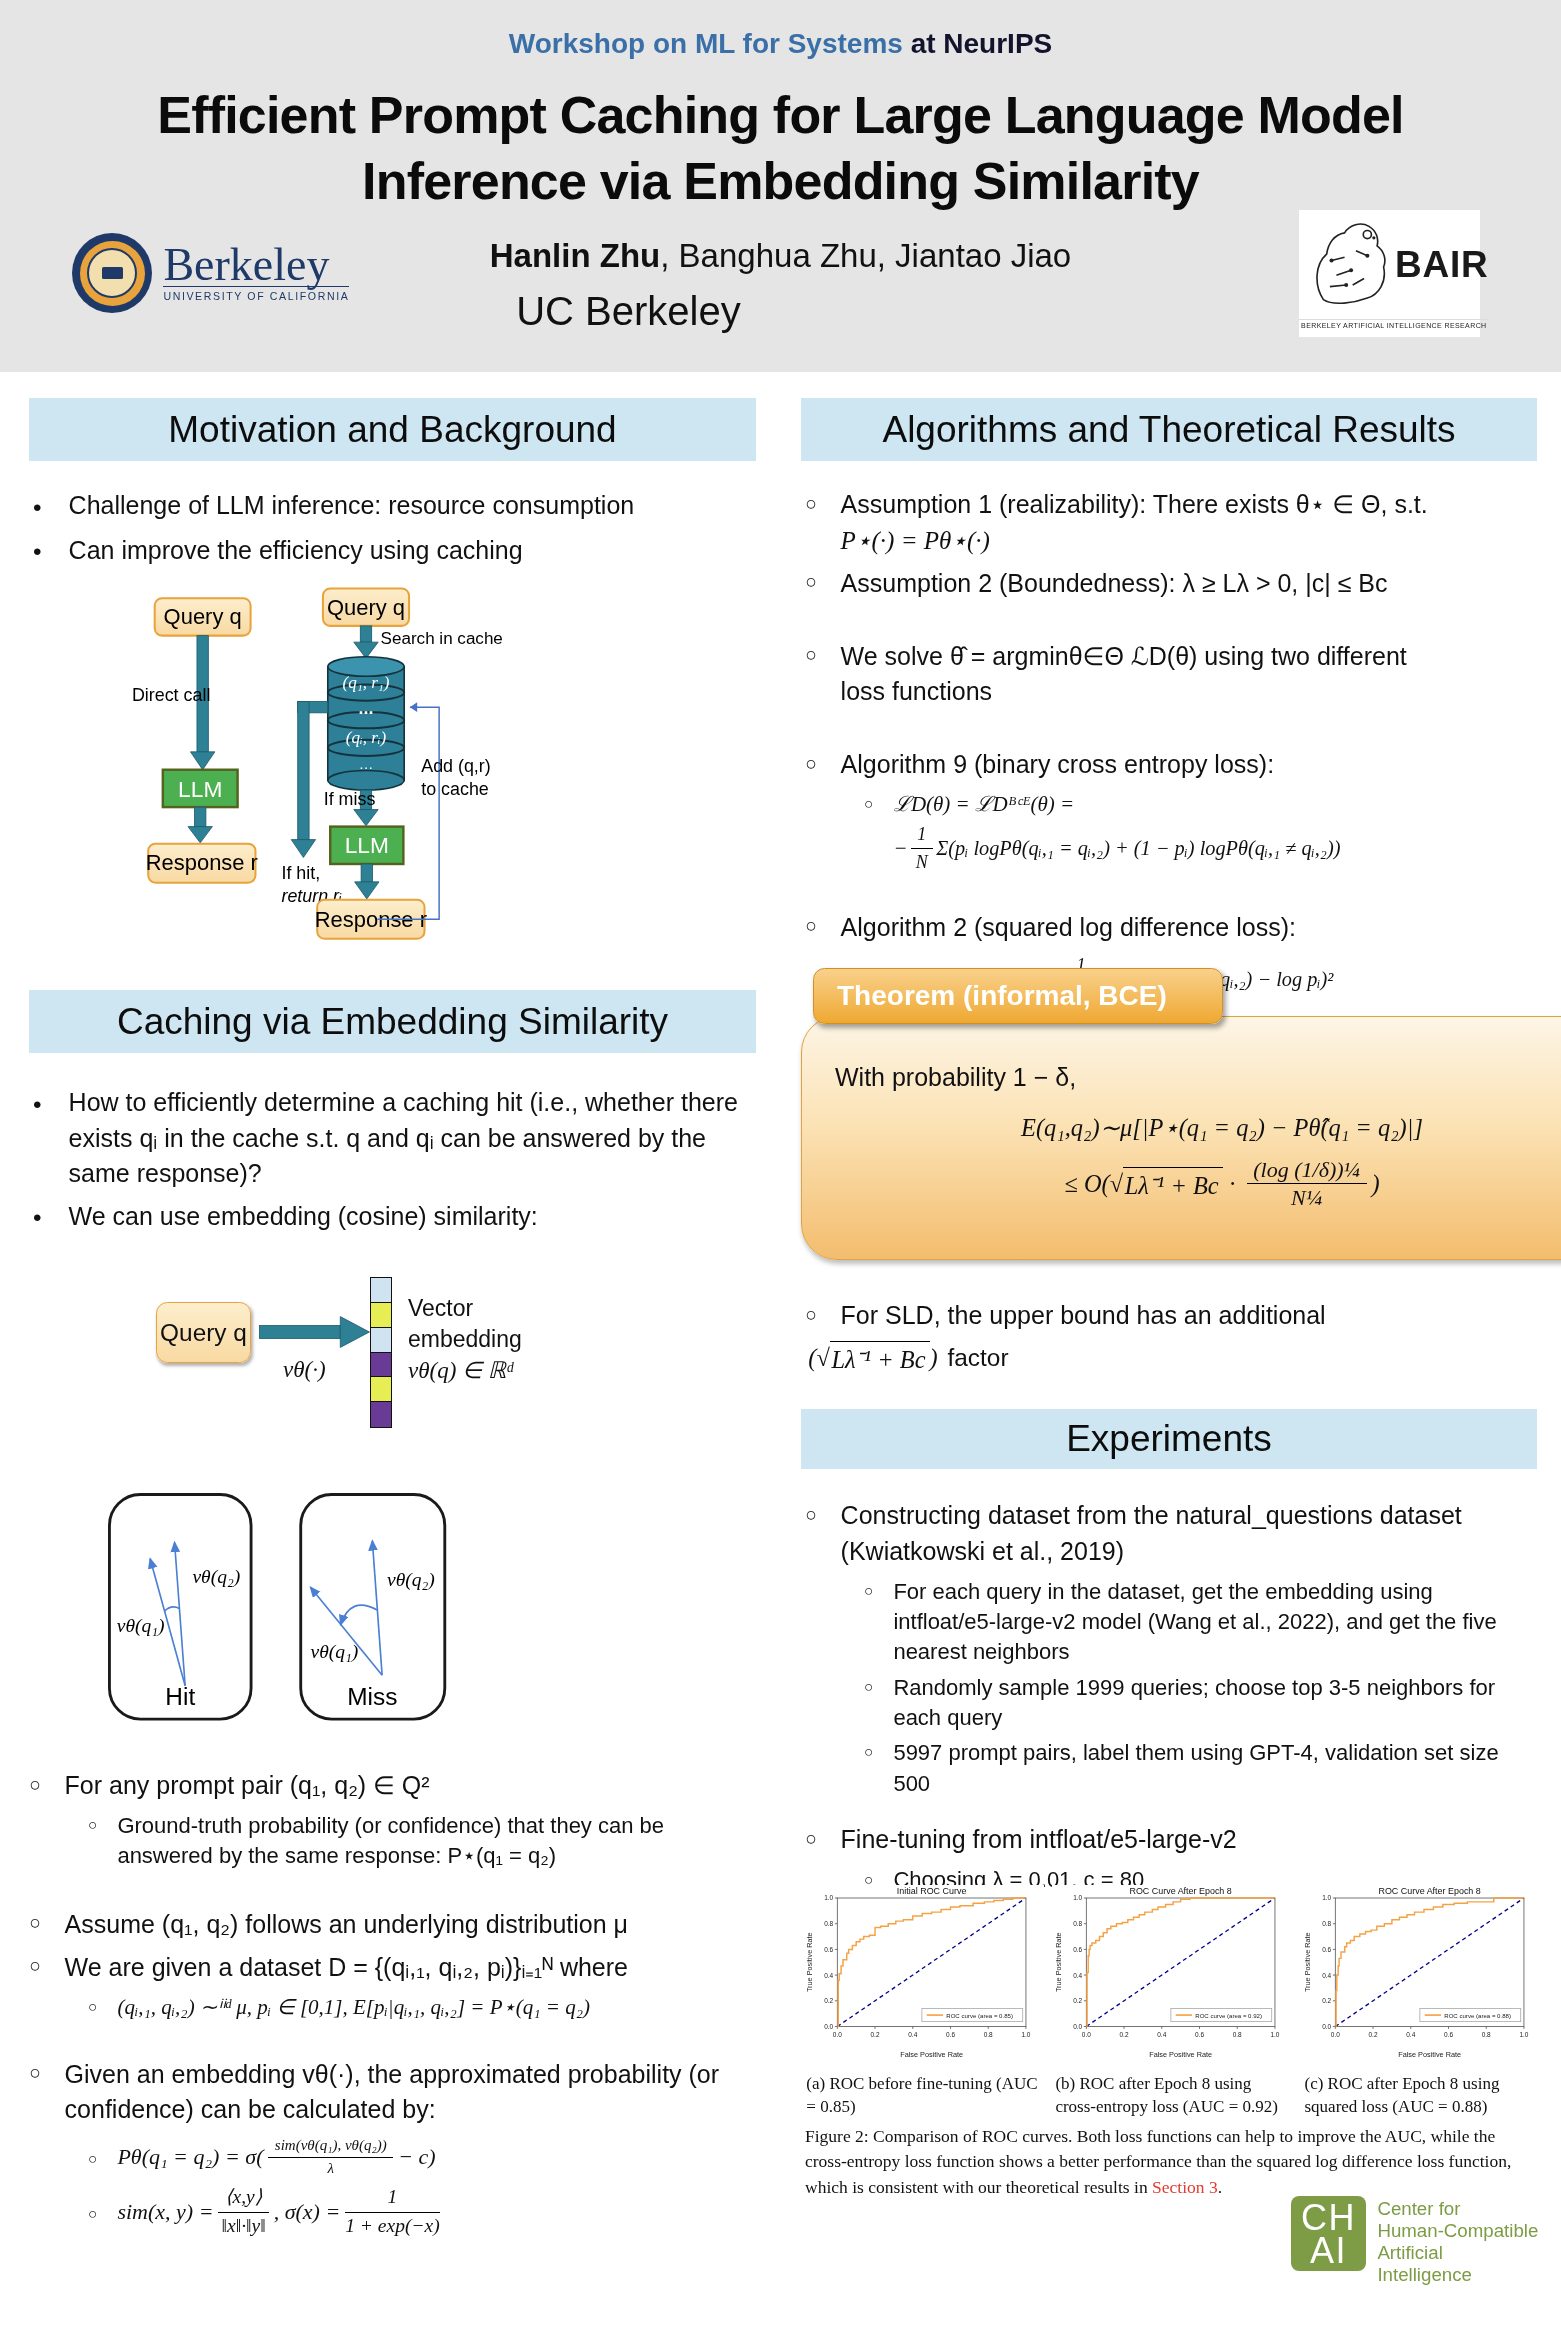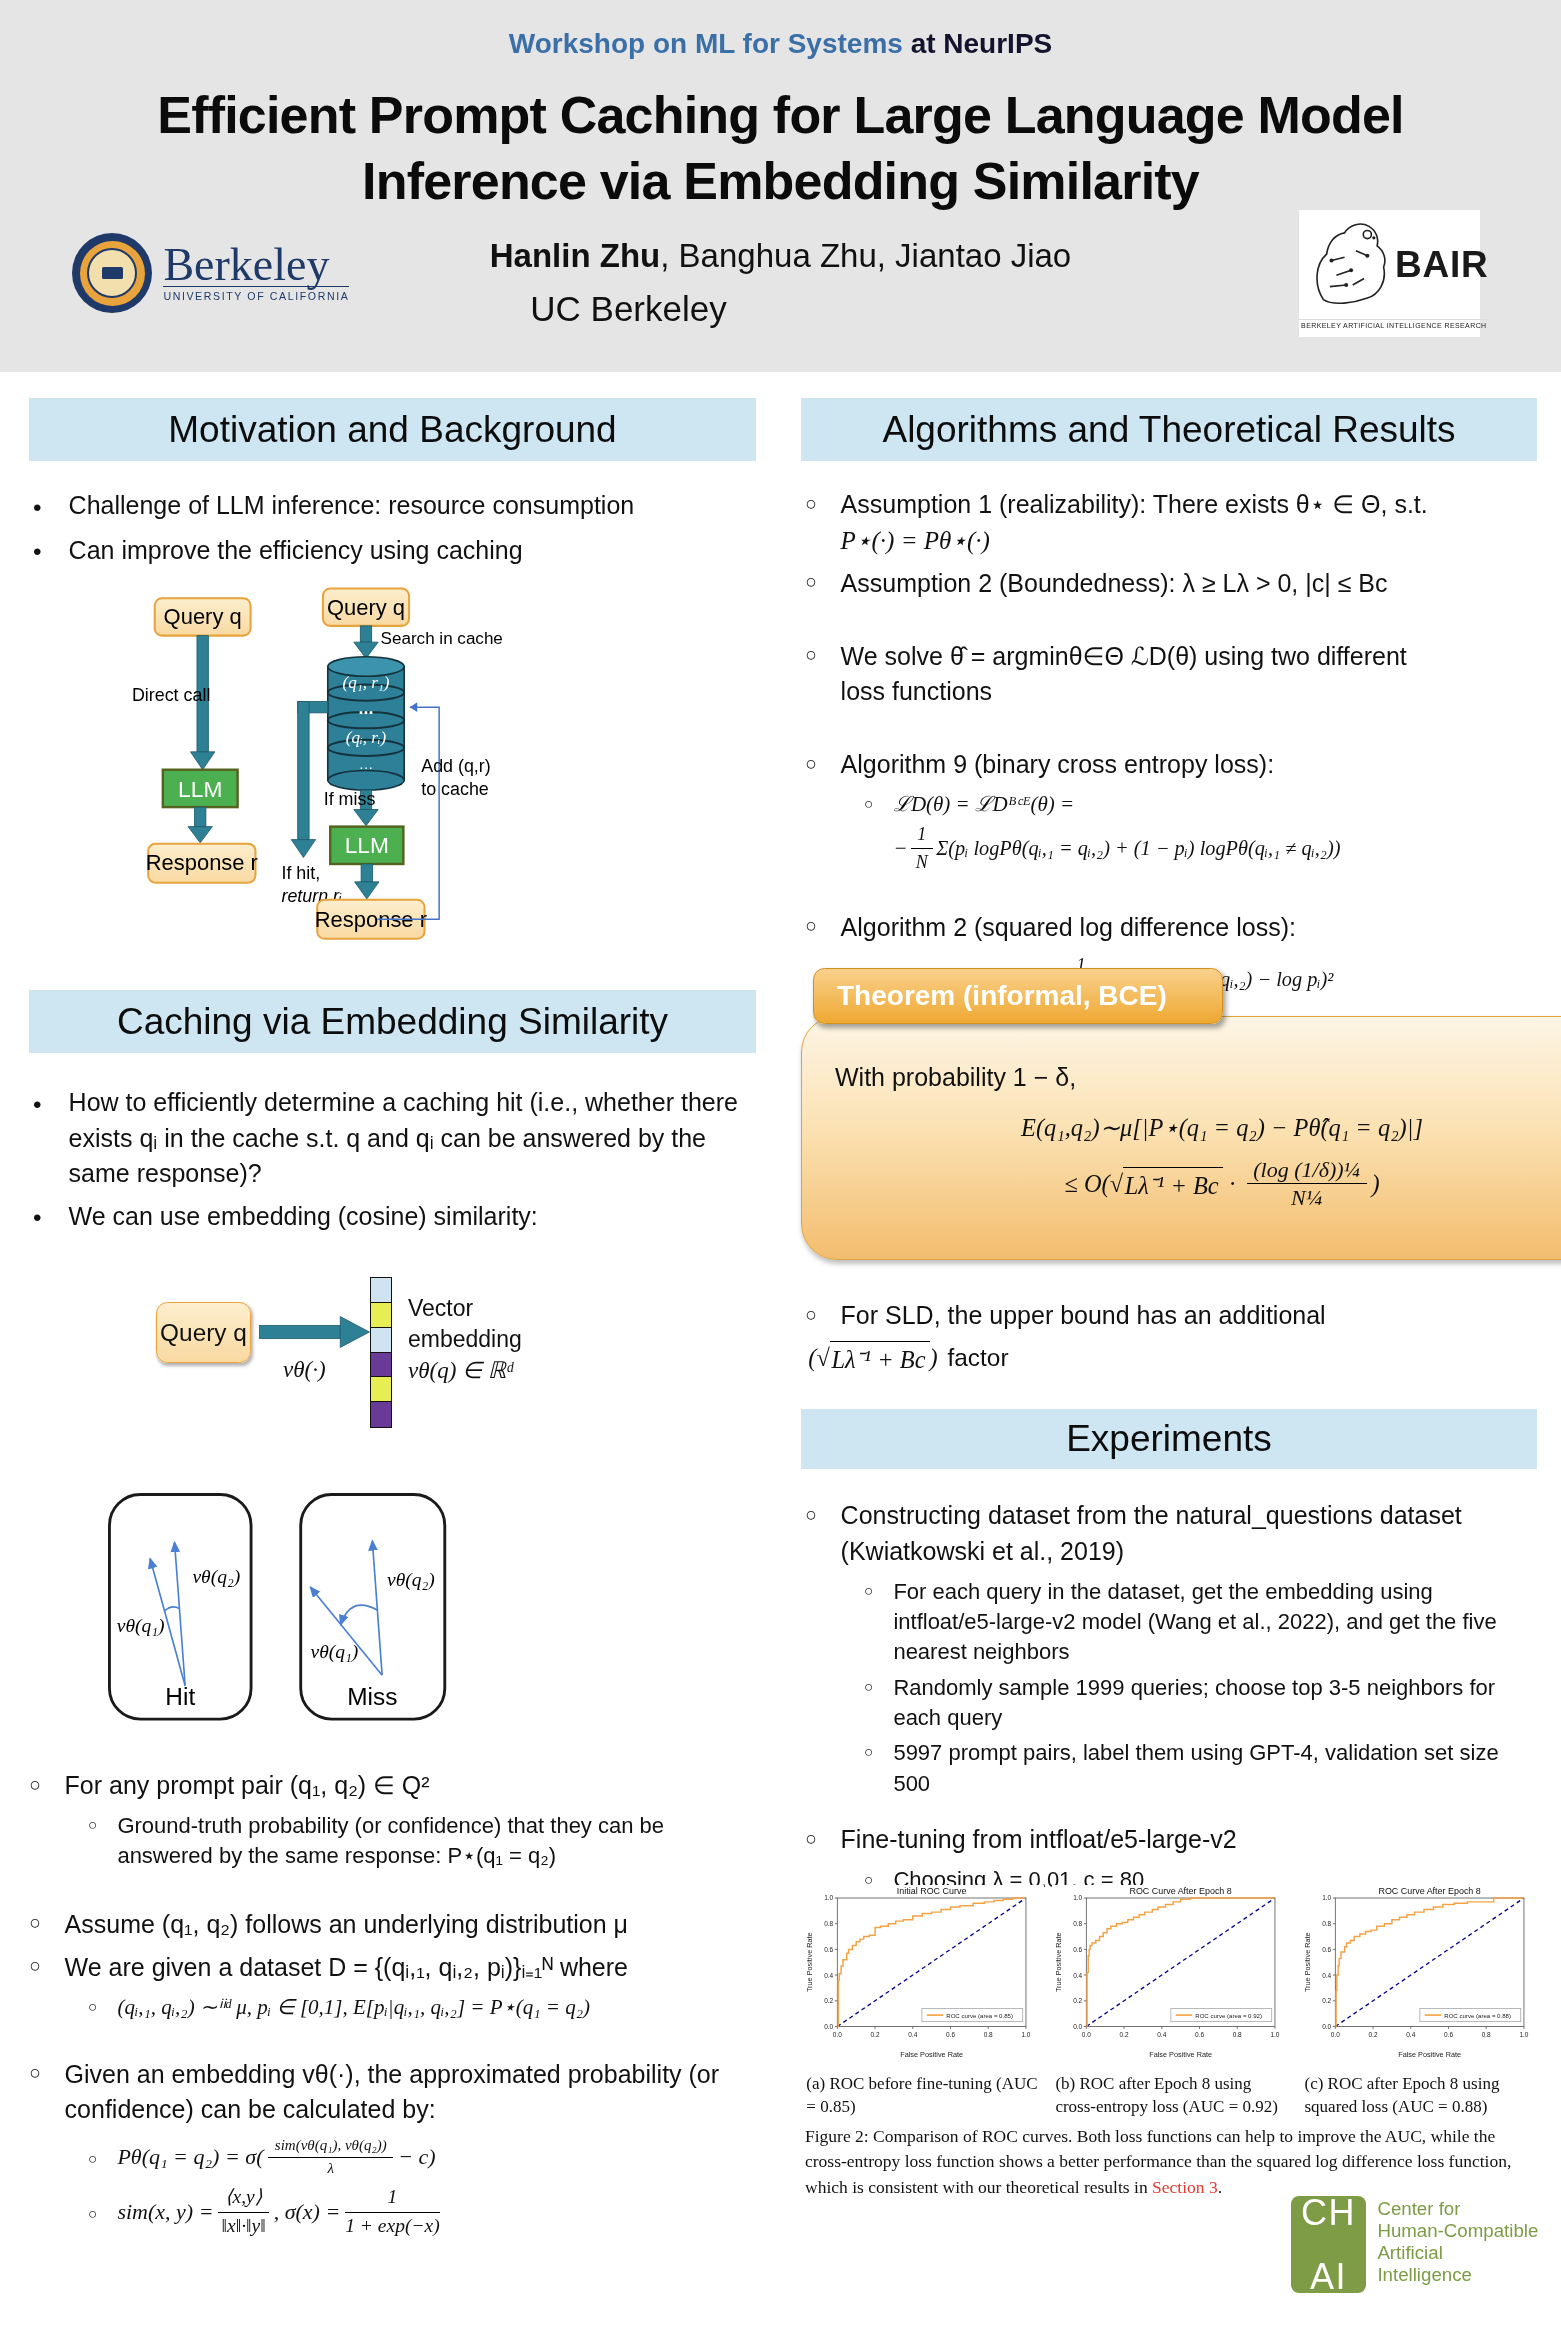--- a/index.html
+++ b/index.html
@@ -10,21 +10,21 @@
   
   #header{position:absolute;left:0;top:0;width:1561px;height:372px;background:#e5e5e5;}
   #workshop-line{position:absolute;left:0;top:28px;width:1561px;text-align:center;
     font-size:28px;font-weight:600;}
   #workshop-line .wblue{color:#3a6fa8;}
   #workshop-line .wnavy{color:#13132e;font-weight:700;}
   .title-line{position:absolute;left:0;width:1561px;text-align:center;
     font-size:52px;font-weight:700;color:#0b0b0b;letter-spacing:-0.8px;}
   #authors{position:absolute;left:0;top:237px;width:1561px;text-align:center;font-size:33px;}
   #authors b{font-weight:700;}
-  #affiliation{position:absolute;left:0;top:289px;width:1257px;text-align:center;font-size:35px;}
+  #affiliation{position:absolute;left:0;top:289px;width:1257px;text-align:center;font-size:40px;}
 
   
   #berkeley{position:absolute;left:72px;top:233px;display:flex;align-items:center;gap:11.4px;}
   #seal{width:80px;height:80px;border-radius:50%;background:#1f3a68;display:flex;align-items:center;justify-content:center;}
   #seal .inner{width:65px;height:65px;border-radius:50%;background:#e8a33d;display:flex;align-items:center;justify-content:center;}
   #seal .core{width:46px;height:46px;border-radius:50%;background:#f3dfae;border:2.4px solid #1f3a68;display:flex;align-items:center;justify-content:center;}
   #seal .book{width:21px;height:11.4px;background:#1f3a68;border-radius:1.6px;}
   #berkeley .wordmark{font-family:"Liberation Serif",serif;font-size:46px;color:#1f3a68;line-height:41px;}
   #berkeley .uc{font-size:10.6px;letter-spacing:1.6px;color:#1f3a68;border-top:1.6px solid #1f3a68;padding-top:3.3px;margin-top:1.6px;}
 
@@ -80,22 +80,22 @@
   
   #roc-row{position:absolute;left:803px;top:1885px;width:740px;display:flex;gap:8.1px;}
   .fig{width:241px;}
   .fig .cap{font-family:"Liberation Serif",serif;font-size:17px;line-height:1.35;margin-top:11.4px;padding:0 3.3px;}
   #fig2-caption{position:absolute;left:805px;top:2124px;width:736px;
     font-family:"Liberation Serif",serif;font-size:17.5px;line-height:1.45;}
   #fig2-caption .red{color:#e03c31;}
 
   
   #chai{position:absolute;left:1291px;top:2196px;display:flex;gap:11.4px;align-items:flex-start;}
-  #chai .chaibox{width:75px;height:97px;background:#7d9c45;border-radius:8.1px;color:#fff;
-    display:flex;flex-direction:column;align-items:center;justify-content:space-between;
+  #chai .chaibox{width:75px;height:75px;background:#7d9c45;border-radius:8.1px;color:#fff;
+    display:flex;flex-direction:column;align-items:center;justify-content:center;
     font-size:36px;line-height:33px;font-weight:400;letter-spacing:1.6px;}
   #chai .chaitext{color:#7d9c45;font-size:18.7px;line-height:22px;padding-top:1.6px;}
 </style>
 </head>
 <body>
 
 <div id="header">
   <div id="workshop-line">
     <span class="wblue">Workshop on ML for Systems</span><span class="wnavy"> at NeurIPS</span>
   </div>

